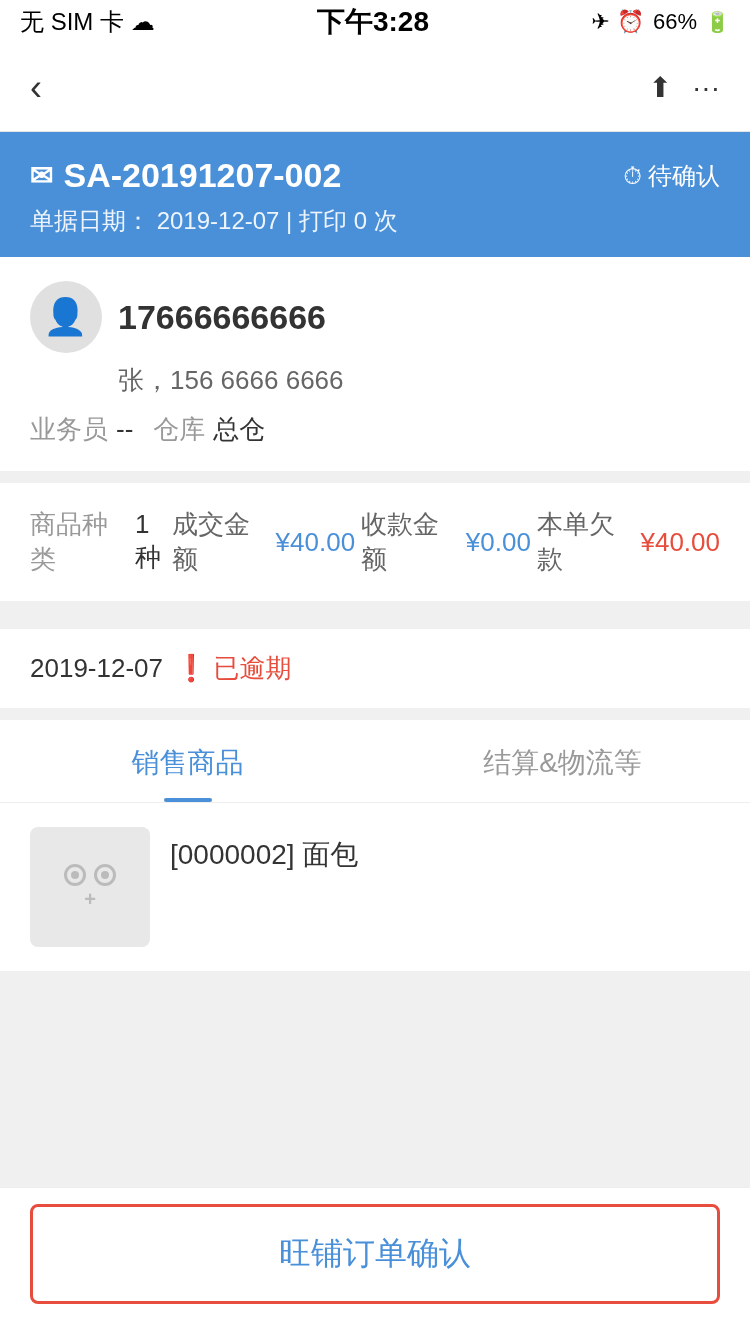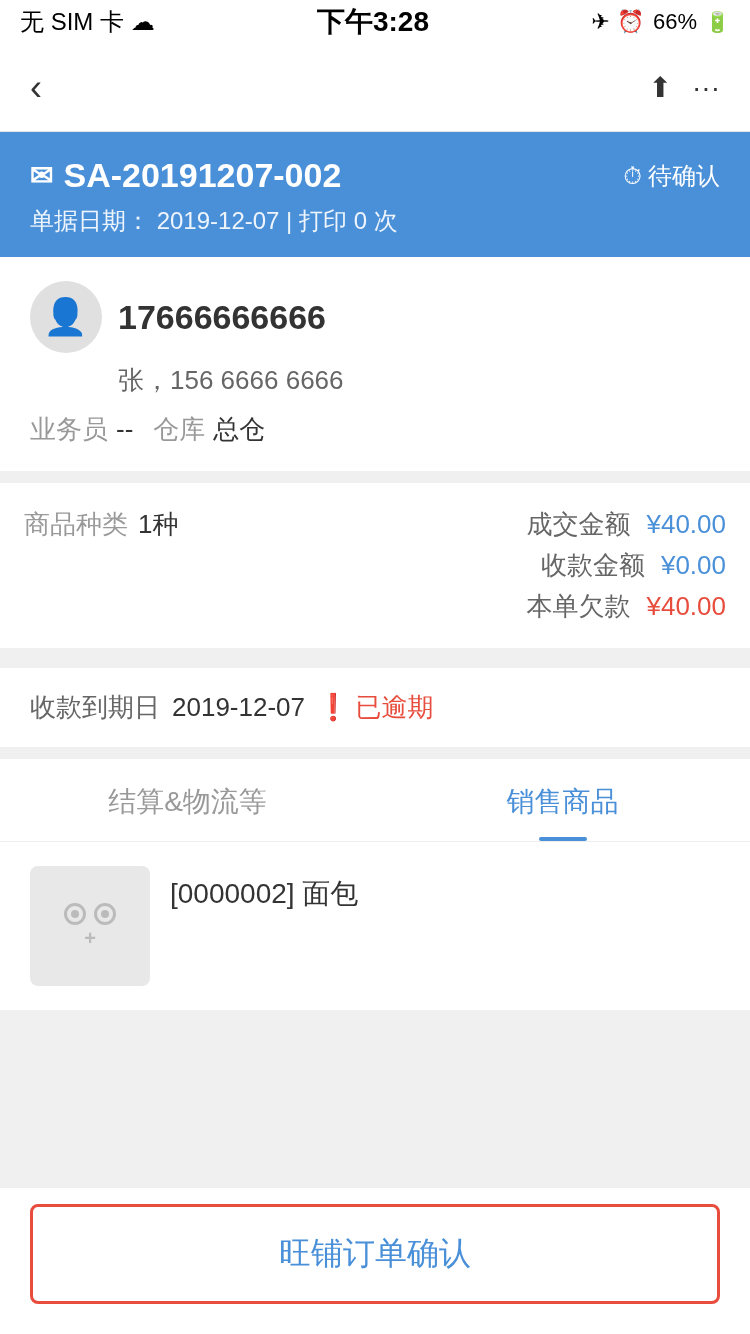--- a/index.html
+++ b/index.html
@@ -135,38 +135,37 @@
       font-size: 26px;
       color: #666;
     }
     .meta-item { display: flex; gap: 8px; align-items: center; }
     .meta-label { color: #999; }
     .meta-value { color: #333; }
 
     
     .summary-section {
       background: #fff;
-      padding: 24px 24px;
-      margin-bottom: 20px;
-      display: flex;
-      justify-content: space-between;
+      padding: 24px 30px;
+      margin-bottom: 28px;
+      display: flex;
+      justify-content: flex-start;
       align-items: flex-start;
     }
     .summary-left {
       display: flex;
       align-items: center;
       gap: 10px;
       font-size: 26px;
       color: #666;
     }
     .summary-label { color: #999; }
     .summary-value { color: #333; font-weight: 500; }
     .summary-right {
       display: flex;
-      flex-direction: column;
       gap: 6px;
       align-items: flex-end;
     }
     .amount-row {
       display: flex;
       gap: 16px;
       align-items: center;
       font-size: 26px;
     }
     .amount-label { color: #666; }
@@ -400,35 +399,34 @@
       <span class="amount-value-blue">¥0.00</span>
     </div>
     <div class="amount-row">
       <span class="amount-label">本单欠款</span>
       <span class="amount-value-red">¥40.00</span>
     </div>
   </div>
 </div>
 
 <div class="due-date-section">
-  <span class="due-label">收款到期日</span>
   <span class="due-date">2019-12-07</span>
   <div class="overdue-badge">
     <span class="overdue-icon">❗</span>
     <span class="overdue-text">已逾期</span>
   </div>
 </div>
 
 <div class="tabs-section">
   <div class="tabs-row">
+    <div class="tab-item active">
+      <span>销售商品</span>
+    </div>
     <div class="tab-item">
       <span>结算&amp;物流等</span>
-    </div>
-    <div class="tab-item active">
-      <span>销售商品</span>
     </div>
   </div>
 </div>
 
 <div class="product-section">
   <div class="product-thumb">
     <div class="owl-logo">
       <div class="owl-eyes">
         <div class="owl-eye">
           <div class="owl-pupil"></div>

